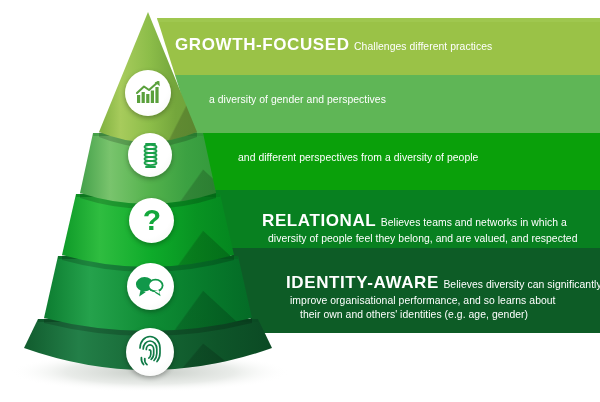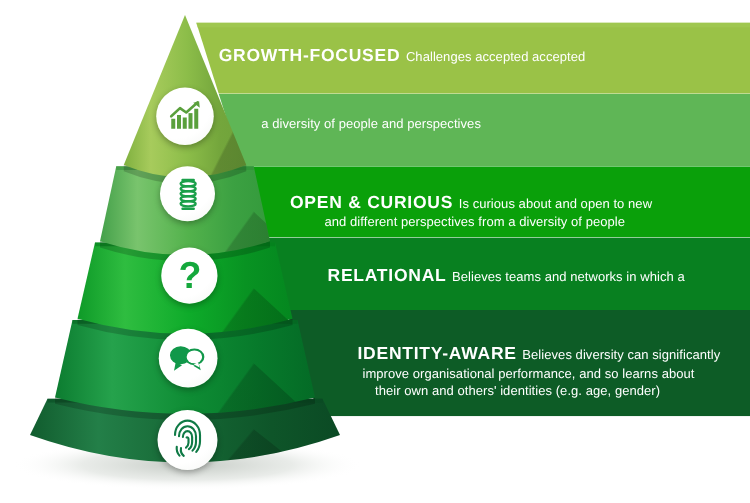--- a/index.html
+++ b/index.html
@@ -7,21 +7,21 @@
   body { font-family:"Liberation Sans", sans-serif; overflow:hidden; position:relative; }
 
   #stage { position:absolute; inset:0; width:600px; height:402px; background:#fff; }
 
   .bands { position:absolute; inset:0; }
   .band { position:absolute; right:0; }
 
   .texts { position:absolute; inset:0; }
   .txtblock { position:absolute; color:#ffffff; }
   .tline { white-space:nowrap; line-height:1.32; }
-  .ttitle { font-weight:bold; letter-spacing:0.6px; font-size:14px; }
+  .ttitle { font-weight:bold; letter-spacing:0.6px; font-size:17px; }
   .tbody  { font-size:10.4px; font-weight:normal; letter-spacing:0.05px; }
   .ttitle + .tbody { }
 
   .cone { position:absolute; left:0; top:0; width:300px; height:402px; }
   .ic { position:absolute; border-radius:50%; background:
         radial-gradient(circle at 34% 28%, #ffffff 0%, #ffffff 62%, #f3f5f2 100%);
         display:flex; align-items:center; justify-content:center;
         box-shadow:0 2px 5px rgba(0,0,0,0.30); }
   .ic svg { display:block; }
 </style>
@@ -243,41 +243,38 @@
         </g>
       </svg>
     </div>
   </div>
 
   <div class="texts">
 
     <div class="txtblock" style="left:175px; top:34px;">
       <div class="tline">
         <span class="ttitle">GROWTH-FOCUSED</span>
-        <span class="tbody">Challenges accepted accepted</span>
+        <span class="tbody">Challenges different practices</span>
       </div>
     </div>
 
     <div class="txtblock" style="left:203px; top:93px;">
-      <div class="tline tbody" style="margin-left:6px;">a diversity of people and perspectives</div>
+      <div class="tline tbody" style="margin-left:6px;">a diversity of gender and perspectives</div>
     </div>
 
     <div class="txtblock" style="left:232px; top:151px;">
-      <div class="tline">
-        <span class="ttitle">OPEN &amp; CURIOUS</span>
-        <span class="tbody">Is curious about and open to new</span>
-      </div>
       <div class="tline tbody" style="margin-left:6px;text-align:center;">and different perspectives from a diversity of people</div>
     </div>
 
     <div class="txtblock" style="left:262px; top:210px;">
       <div class="tline">
         <span class="ttitle">RELATIONAL</span>
         <span class="tbody">Believes teams and networks in which a</span>
       </div>
+      <div class="tline tbody" style="margin-left:6px;">diversity of people feel they belong, and are valued, and respected</div>
     </div>
 
     <div class="txtblock" style="left:286px; top:272px;">
       <div class="tline">
         <span class="ttitle">IDENTITY-AWARE</span>
         <span class="tbody">Believes diversity can significantly</span>
       </div>
       <div class="tline tbody" style="margin-left:4px;">improve organisational performance, and so learns about</div>
       <div class="tline tbody" style="margin-left:14px;">their own and others' identities (e.g. age, gender)</div>
     </div>

